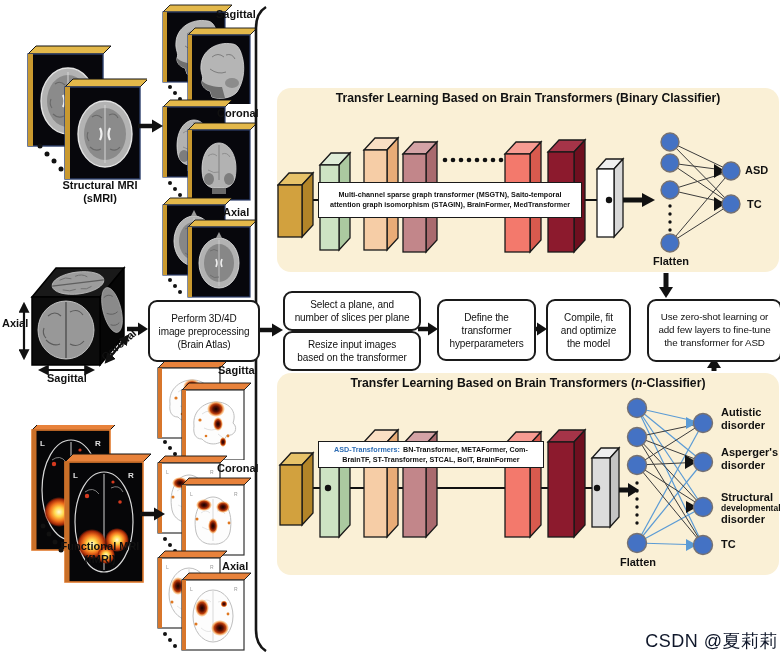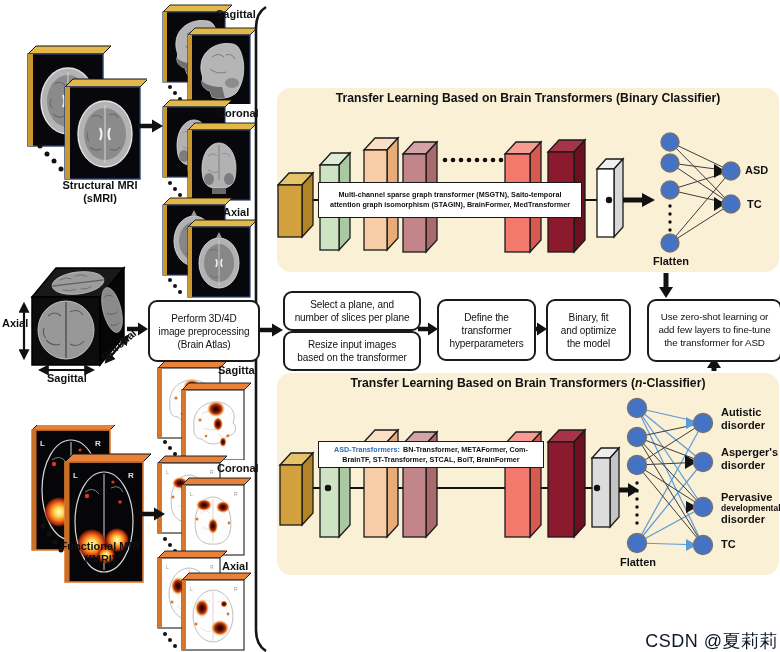--- a/index.html
+++ b/index.html
@@ -224,21 +224,21 @@
 
   <div class="lbl" style="left:721px;top:406px;">
     <div>Autistic</div>
       <div>disorder</div>
   </div>
   <div class="lbl" style="left:721px;top:446px;">
     <div>Asperger's</div>
       <div>disorder</div>
   </div>
   <div class="lbl" style="left:721px;top:491px;">
-    <div>Pervasive</div>
+    <div>Structural</div>
       <div class="small-line">developmental</div>
       <div>disorder</div>
   </div>
   <div class="lbl" style="left:721px;top:538px;">TC</div>
   <div class="lbl center" style="left:607px;top:556px;width:62px;">Flatten</div>
 
   <div class="fbox" style="left:148px;top:300px;width:108px;height:58px;">
     <div>Perform 3D/4D</div>
       <div>image preprocessing</div>
       <div>(Brain Atlas)</div>
@@ -250,21 +250,21 @@
   <div class="fbox" style="left:283px;top:331px;width:134px;height:36px;">
     <div>Resize input images</div>
       <div>based on the transformer</div>
   </div>
   <div class="fbox" style="left:437px;top:299px;width:95px;height:58px;">
     <div>Define the</div>
       <div>transformer</div>
       <div>hyperparameters</div>
   </div>
   <div class="fbox" style="left:546px;top:299px;width:81px;height:58px;">
-    <div>Binary, fit</div>
+    <div>Compile, fit</div>
       <div>and optimize</div>
       <div>the model</div>
   </div>
   <div class="fbox" style="left:647px;top:299px;width:131px;height:59px;font-size:9.8px;">
     <div>Use zero-shot learning or</div>
       <div>add few layers to fine-tune</div>
       <div>the transformer for ASD</div>
   </div>
 
   <svg class="abs" style="left:25px;top:45px;z-index:2;" width="122" height="140" viewBox="0 0 122 140">

